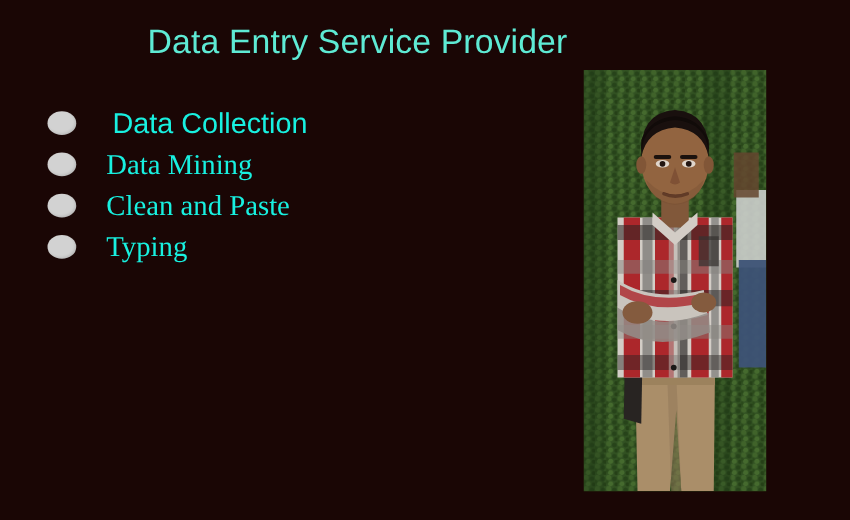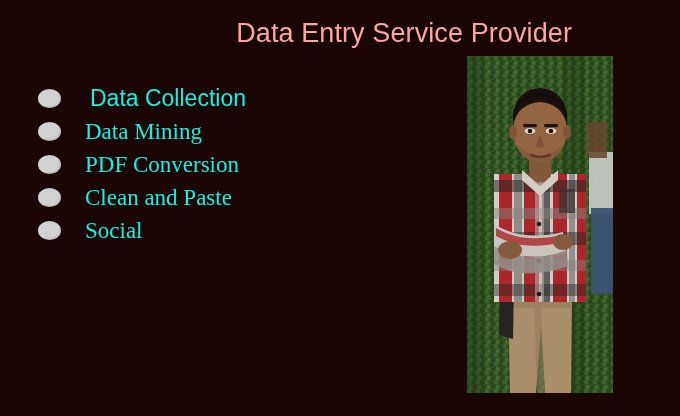--- a/index.html
+++ b/index.html
@@ -19,22 +19,22 @@
     background: #1a0605;
     overflow: hidden;
   }
 
   
   #title {
     position: absolute;
     left: 0;
     top: 18px;
     width: 572px;
-    text-align: right;
-    color: #fca5a5;
+    text-align: center;
+    color: #5eead4;
     font-size: 27px;
     font-weight: 400;
     letter-spacing: 0.1px;
     white-space: nowrap;
     font-family: "Liberation Sans", sans-serif;
   }
 
   
   #service-list {
     position: absolute;
@@ -94,35 +94,31 @@
       <span class="bullet"></span>
       <span class="service-label">Data Collection</span>
     </li>
 
 
     <li class="service-item indent-0">
       <span class="bullet"></span>
       <span class="service-label">Data Mining</span>
     </li>
 
+
+
+
     <li class="service-item indent-0">
       <span class="bullet"></span>
-      <span class="service-label">PDF Conversion</span>
-    </li>
-
-
+      <span class="service-label">Clean and Paste</span>
+    </li>
 
     <li class="service-item indent-0">
       <span class="bullet"></span>
-      <span class="service-label">Clean and Paste</span>
-    </li>
-
-    <li class="service-item indent-0">
-      <span class="bullet"></span>
-      <span class="service-label">Social</span>
+      <span class="service-label">Typing</span>
     </li>
 
   </ul>
 
   <div id="photo">
     <svg width="146" height="337" viewBox="0 0 146 337" xmlns="http://www.w3.org/2000/svg">
       <defs>
         <pattern id="hedge" width="9" height="9" patternUnits="userSpaceOnUse">
           <rect width="9" height="9" fill="#3a5c28"></rect>
           <circle cx="2" cy="2" r="2.1" fill="#4c7333"></circle>

